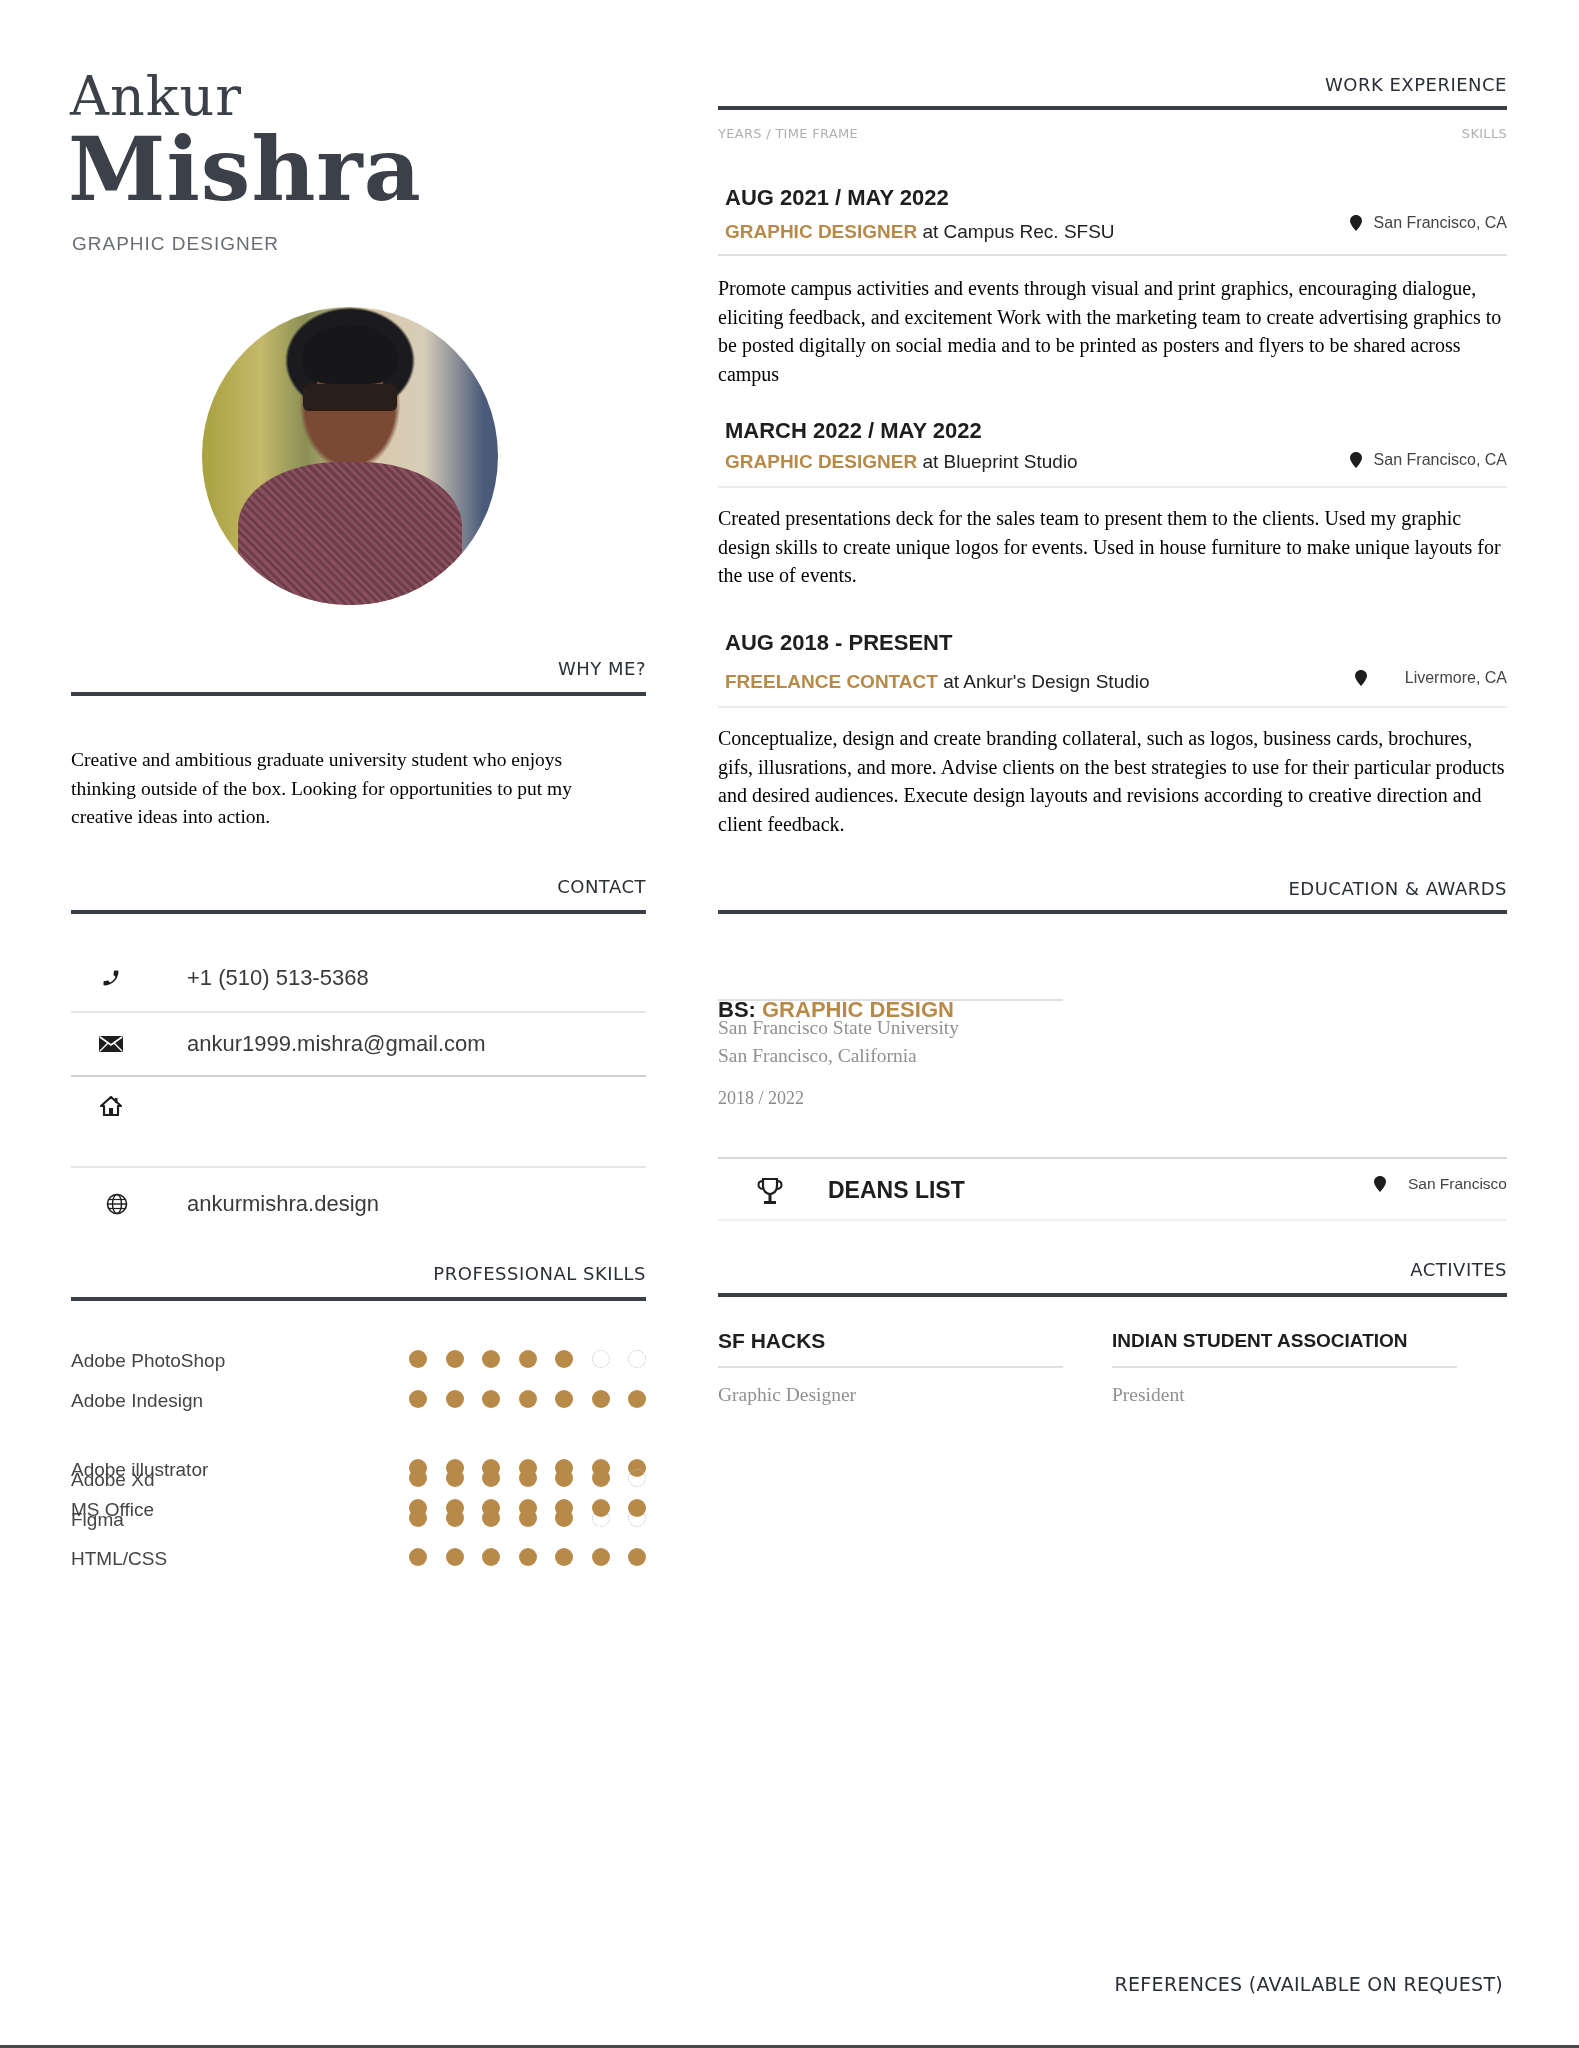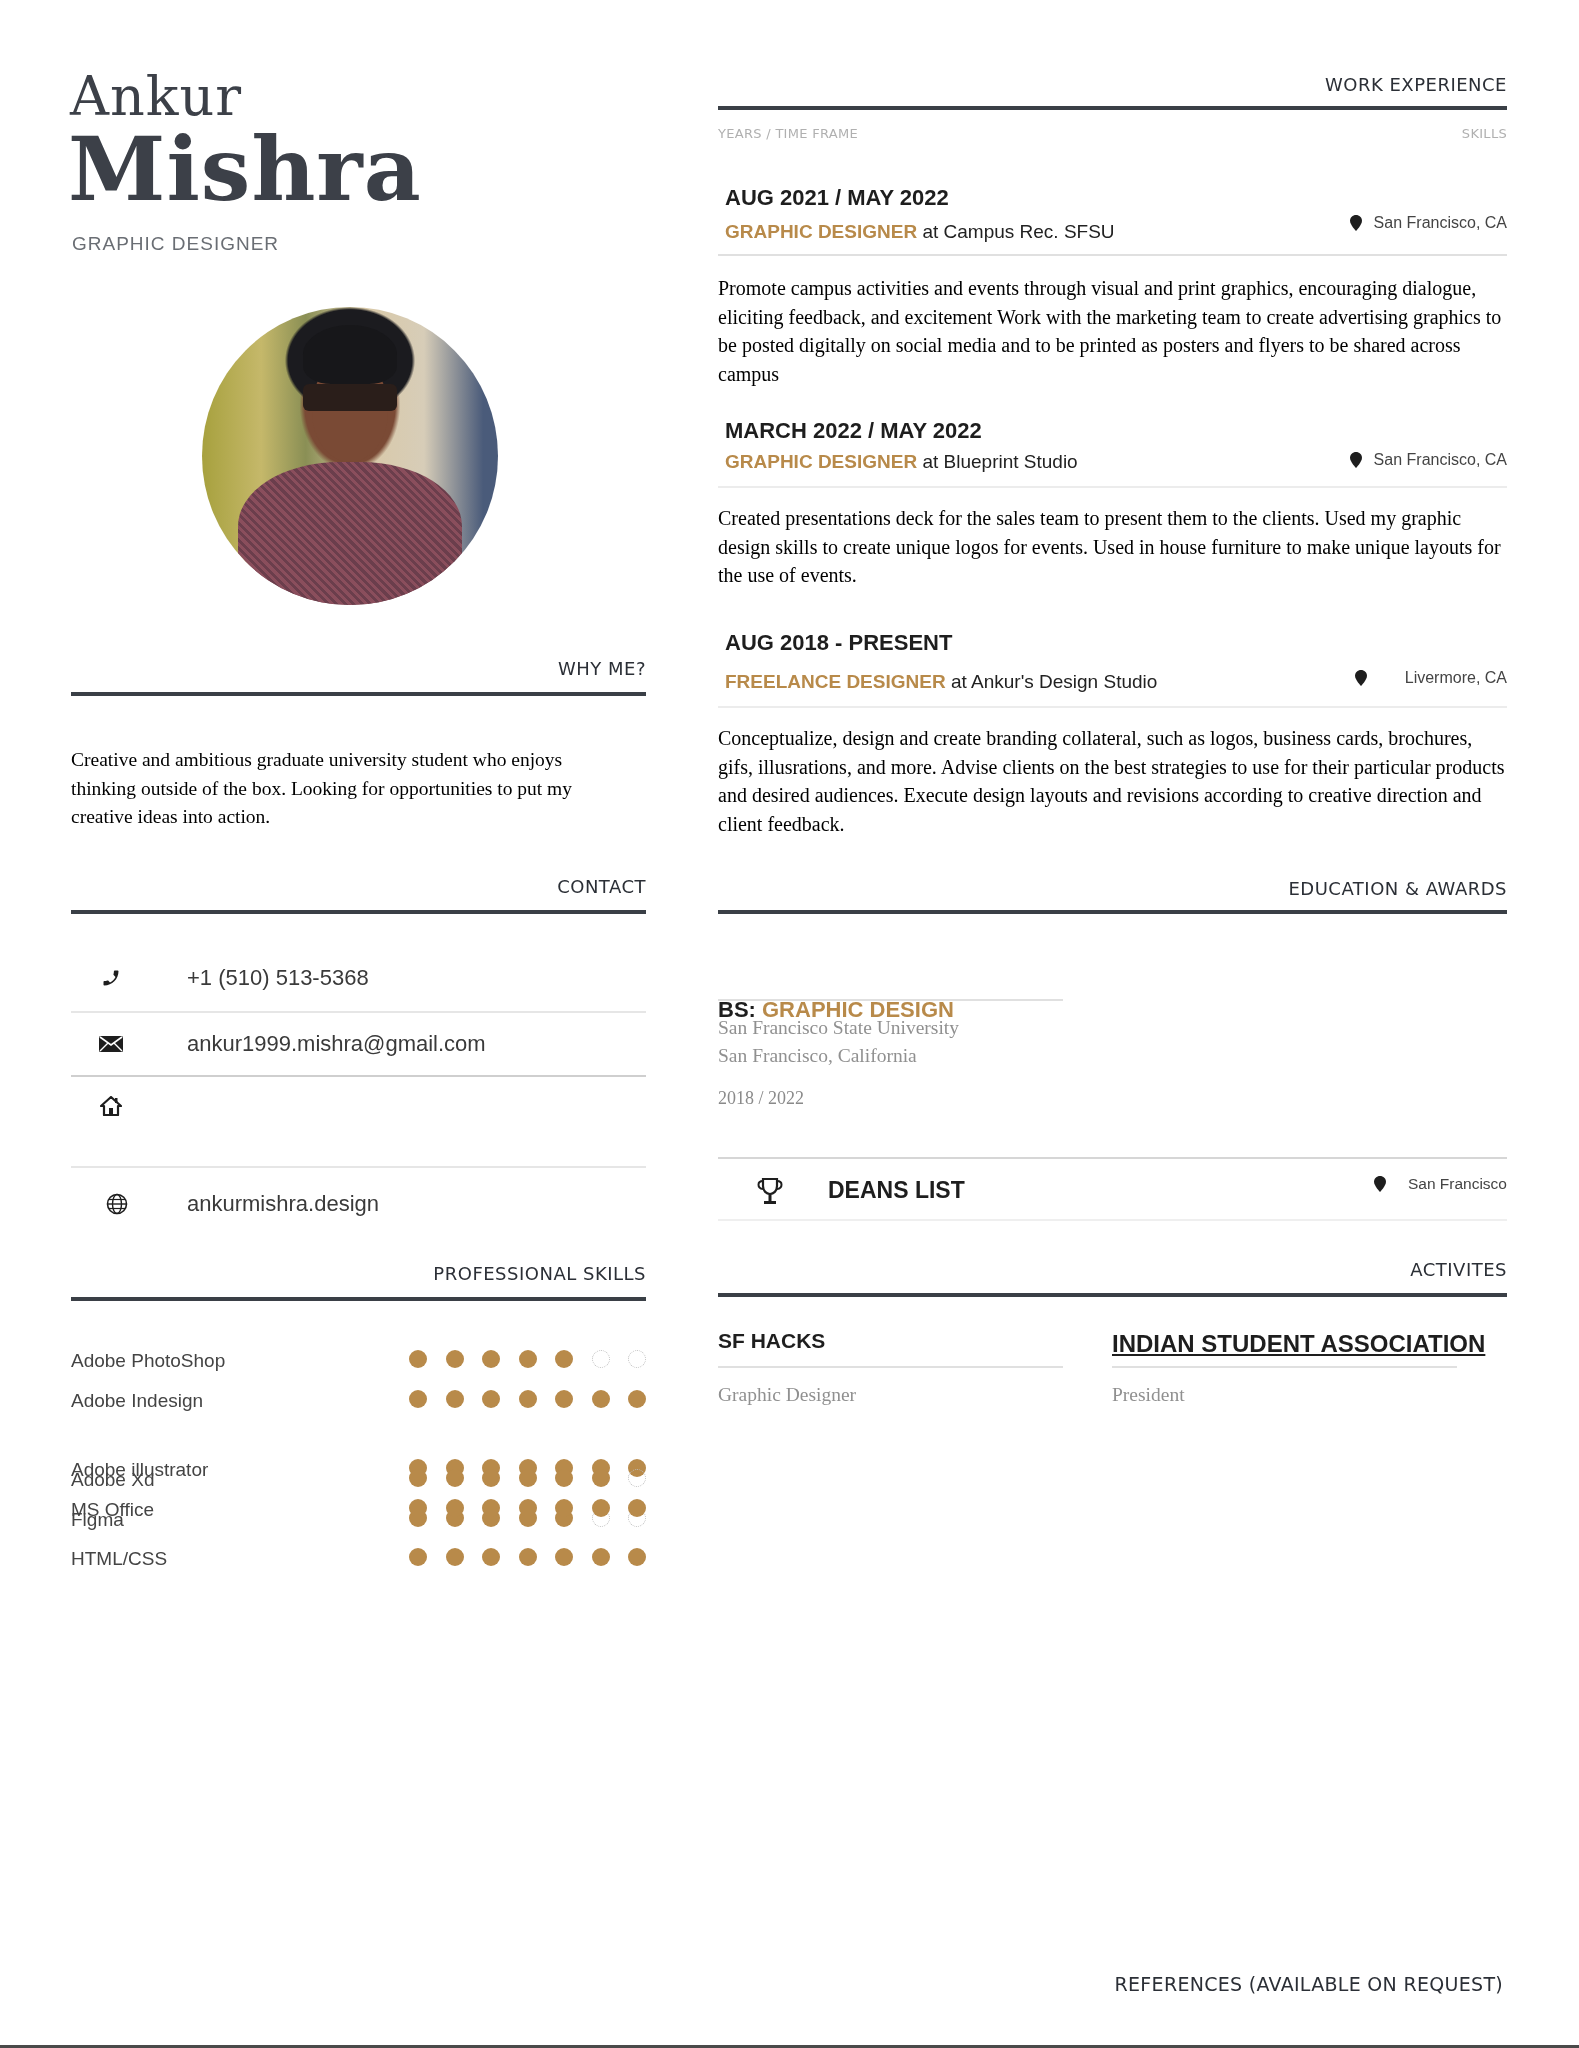--- a/index.html
+++ b/index.html
@@ -55,21 +55,21 @@
   .skill-row { left: 71px; width: 575px; height: 28px; display: flex; align-items: flex-start; justify-content: space-between; }
   .skill-name { font-family: "Liberation Sans", sans-serif; font-size: 19px; color: #444; }
   .dots { display: flex; gap: 18.5px; }
   .dot { width: 18px; height: 18px; border-radius: 50%; background: #b88a4a; }
   .dot.empty { background: transparent; border: 1.5px dotted #bdbdbd; }
 
   
   .edu-degree { font-family: "Liberation Sans", sans-serif; font-weight: bold; font-size: 22px; color: #1e1e1e; }
   .award-title { font-family: "Liberation Sans", sans-serif; font-weight: bold; font-size: 23px; color: #1e1e1e; }
   .act-title { font-family: "Liberation Sans", sans-serif; font-weight: bold; font-size: 21px; color: #1e1e1e; }
-  .act-title.small { font-size: 24px; text-decoration: underline; }
+  .act-title.small { font-size: 19px; }
 
   .refs { right: 76px; top: 1973px; font-family: "DejaVu Sans", sans-serif; font-size: 19px; color: #2b2f36; letter-spacing: 0.3px; }
   .bottom-line { left: 0; right: 0; bottom: 0; height: 3px; background: #4a4a4a; }
 </style>
 </head>
 <body>
 
 <div class="abs first-name">Ankur</div>
 <div class="abs last-name">Mishra</div>
 <div class="abs job-title">GRAPHIC DESIGNER</div>
@@ -250,21 +250,21 @@
   <svg class="pin" viewBox="0 0 12 16">
       <path d="M6 0C2.7 0 0 2.6 0 5.8 0 10 6 16 6 16s6-6 6-10.2C12 2.6 9.3 0 6 0z" fill="#1e1e1e"></path>
     </svg>
   <span>San Francisco, CA</span>
 </div>
 <div class="abs thin-line right-col-w" style="top:486px; height:1.5px; background:#ececec;"></div>
 <div class="abs body-serif" style="left:718px; top:504px; width:790px;">Created presentations deck for the sales team to present them to the clients. Used my graphic design skills to create unique logos for events. Used in house furniture to make unique layouts for the use of events.</div>
 
 <div class="abs job-date" style="left:725px; top:630px;">AUG  2018 - PRESENT</div>
 <div class="abs job-role" style="left:725px; top:671px;">
-  <span class="gold">FREELANCE DESIGNER</span><span> at Ankur's Design Studio</span>
+  <span class="gold">FREELANCE CONTACT</span><span> at Ankur's Design Studio</span>
 </div>
 <div class="abs loc" style="right:72px; top:669px; gap:38px;">
   <svg class="pin" viewBox="0 0 12 16">
       <path d="M6 0C2.7 0 0 2.6 0 5.8 0 10 6 16 6 16s6-6 6-10.2C12 2.6 9.3 0 6 0z" fill="#1e1e1e"></path>
     </svg>
   <span>Livermore, CA</span>
 </div>
 <div class="abs thin-line right-col-w" style="top:706px; height:1.5px; background:#ececec;"></div>
 <div class="abs body-serif" style="left:718px; top:724px; width:790px;">Conceptualize, design and create branding collateral, such as logos, business cards, brochures, gifs, illusrations, and more. Advise clients on the best strategies to use for their particular products and desired audiences. Execute design layouts and revisions according to creative direction and client feedback.</div>
 

